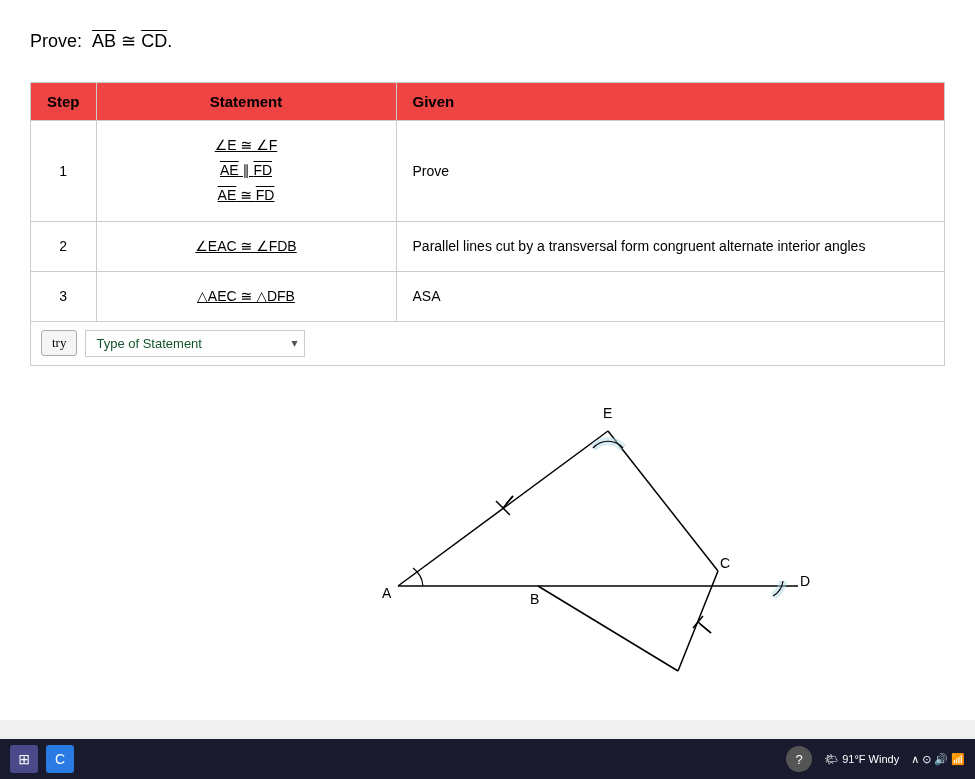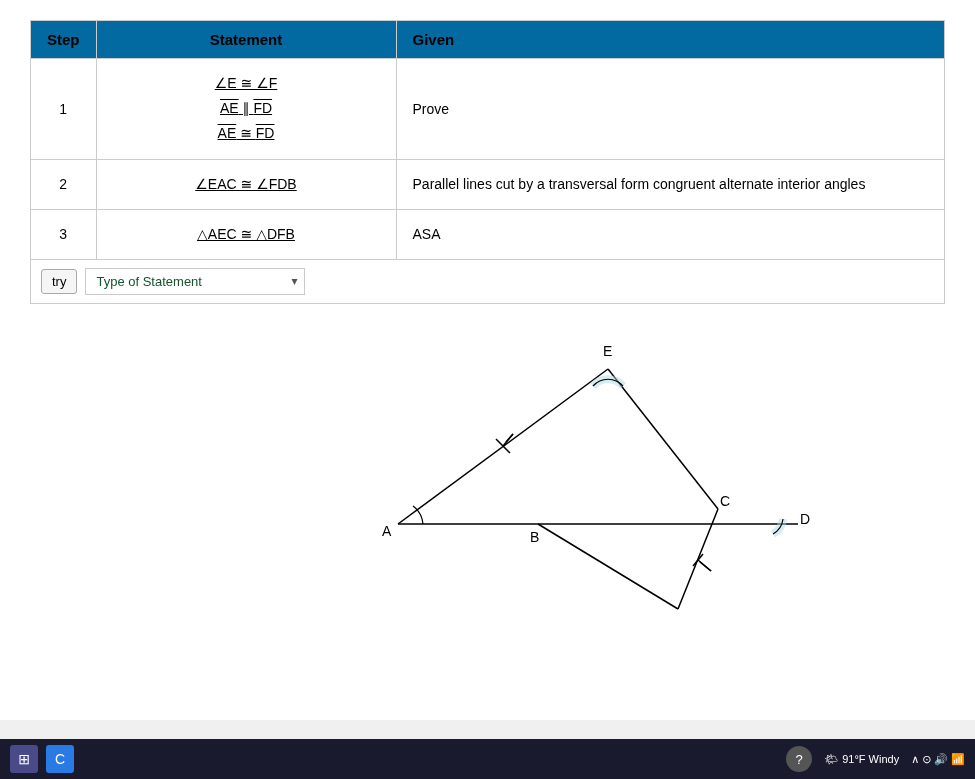--- a/index.html
+++ b/index.html
@@ -29,21 +29,21 @@
       width: 100%;
       border-collapse: collapse;
       margin-bottom: 0;
     }
 
     .proof-table th {
       border: 1px solid #ccc;
       padding: 10px 16px;
       text-align: left;
       font-weight: bold;
-      background: #0369a1;
+      background: #ef4444;
       font-size: 15px;
     }
 
     .proof-table th:first-child {
       width: 60px;
     }
 
     .proof-table th:nth-child(2) {
       width: 300px;
       text-align: center;
@@ -95,20 +95,21 @@
       gap: 8px;
     }
 
     .try-button {
       border: 1px solid #aaa;
       background: #f5f5f5;
       padding: 4px 10px;
       font-size: 13px;
       cursor: pointer;
       border-radius: 3px;
+      font-family: Liberation Serif, serif;
     }
 
     .type-dropdown {
       border: 1px solid #ccc;
       background: #fff;
       padding: 5px 30px 5px 10px;
       font-size: 13px;
       cursor: pointer;
       appearance: none;
       -webkit-appearance: none;
@@ -205,20 +206,26 @@
       font-size: 13px;
       color: white;
       cursor: pointer;
     }
   </style>
 </head>
 <body>
 
 <div class="main-content">
 
+  <div class="prove-statement">
+    <span>Prove:</span>
+    <span>
+      &nbsp;<span class="overline">AB</span> ≅ <span class="overline">CD</span>.
+    </span>
+  </div>
 
   <table class="proof-table">
     <thead>
       <tr>
         <th>Step</th>
         <th>Statement</th>
         <th>Given</th>
       </tr>
     </thead>
     <tbody>

